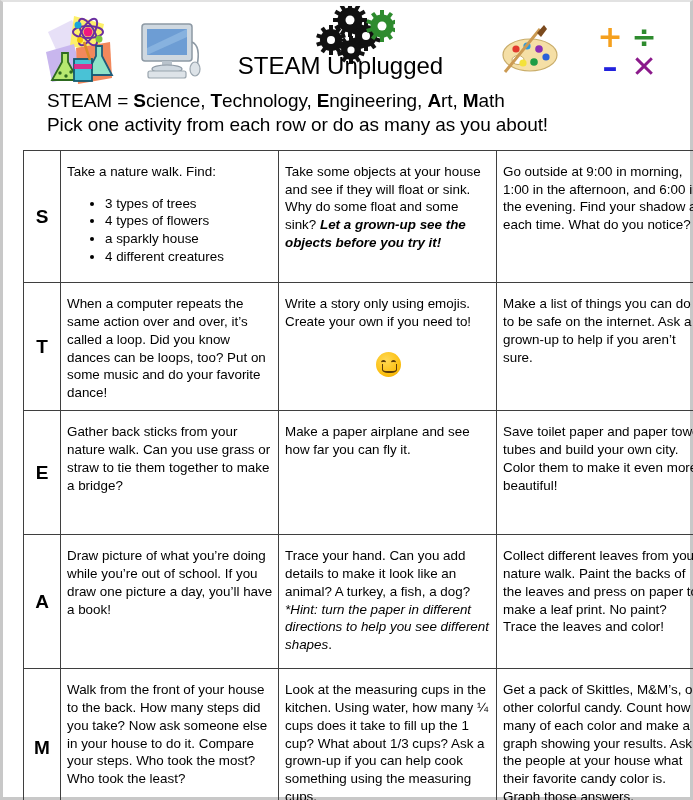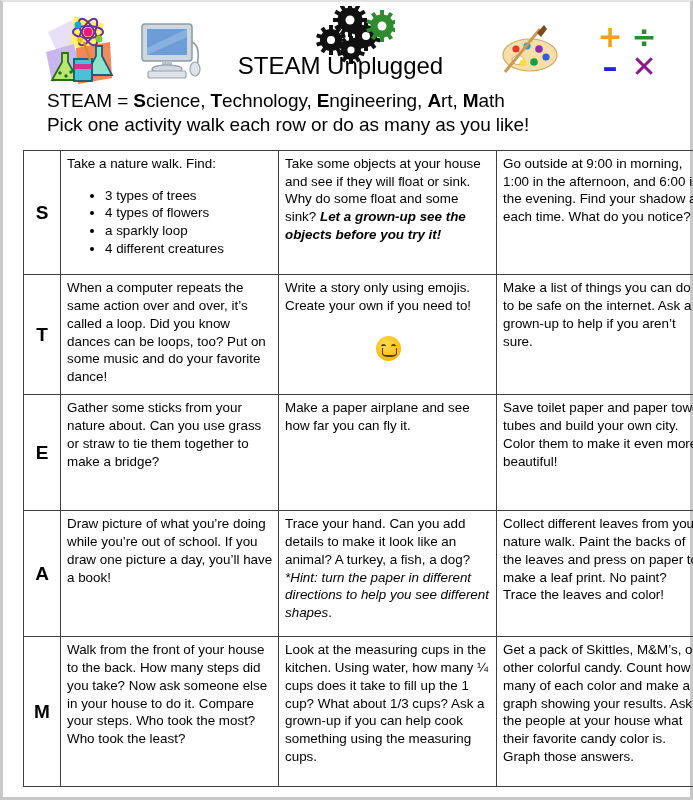--- a/index.html
+++ b/index.html
@@ -95,21 +95,21 @@
     width: 655px;
     border-collapse: collapse;
     table-layout: fixed;
     font-size: 13.4px;
     line-height: 1.32;
     color: #000;
   }
   .grid td {
     border: 1px solid #3f3f3f;
     vertical-align: top;
-    padding: 4px 5px 3px 6px;
+    padding: 12px 5px 3px 6px;
   }
   .grid tr td:first-child {
     width: 36px;
     text-align: center;
     vertical-align: middle;
     font-size: 19px;
     font-weight: bold;
     padding: 0;
   }
   .grid td.cell { width: 206px; }
@@ -324,54 +324,54 @@
         <span class="m-times">✕</span>
       </div>
     </div>
 
     <div class="title">STEAM Unplugged</div>
 
     <div class="subline subline1">
       <span>STEAM = </span><b>S</b><span>cience, </span><b>T</b><span>echnology, </span><b>E</b><span>ngineering, </span><b>A</b><span>rt, </span><b>M</b><span>ath</span>
     </div>
 
-    <div class="subline subline2">Pick one activity walk each row or do as many as you like!</div>
+    <div class="subline subline2">Pick one activity from each row or do as many as you about!</div>
   </div>
 
   <table class="grid">
     <tbody>
 
       <tr class="r-s">
         <td>S</td>
         <td class="cell">
           <div>Take a nature walk.  Find:</div>
           <ul>
             <li>3 types of trees</li>
             <li>4 types of flowers</li>
-            <li>a sparkly loop</li>
+            <li>a sparkly house</li>
             <li>4 different creatures</li>
           </ul>
         </td>
         <td class="cell"><span>Take some objects at your house and see if they will float or sink. Why do some float and some sink?  </span><span class="bi">Let a grown-up see the objects before you try it!</span></td>
         <td class="cell3">Go outside at 9:00 in morning, 1:00 in the afternoon, and 6:00 in the evening. Find your shadow at each time. What do you notice?</td>
       </tr>
 
       <tr class="r-t">
         <td>T</td>
         <td class="cell">When a computer repeats the same action over and over, it’s called a loop.  Did you know dances can be loops, too?  Put on some music and do your favorite dance!</td>
         <td class="cell">
           <div>Write a story only using emojis.  Create your own if you need to!</div>
           <span class="emoji"><span class="emoji-face"><span class="emoji-mouth"></span></span></span>
         </td>
         <td class="cell3">Make a list of things you can do to be safe on the internet.  Ask a grown-up to help if you aren’t sure.</td>
       </tr>
 
       <tr class="r-e">
         <td>E</td>
-        <td class="cell">Gather some sticks from your nature about.  Can you use grass or straw to tie them together to make a bridge?</td>
+        <td class="cell">Gather back sticks from your nature walk.  Can you use grass or straw to tie them together to make a bridge?</td>
         <td class="cell">Make a paper airplane and see how far you can fly it.</td>
         <td class="cell3">Save toilet paper and paper towel tubes and build your own city. Color them to make it even more beautiful!</td>
       </tr>
 
       <tr class="r-a">
         <td>A</td>
         <td class="cell">Draw picture of what you’re doing while you’re out of school. If you draw one picture a day, you’ll have a book!</td>
         <td class="cell"><span>Trace your hand. Can you add details to make it look like an animal? A turkey, a fish, a dog? </span><span class="it">*Hint: turn the paper in different directions to help you see different shapes</span><span>.</span></td>
         <td class="cell3">Collect different leaves from your nature walk. Paint the backs of the leaves and press on paper to make a leaf print.  No paint?  Trace the leaves and color!</td>
       </tr>

